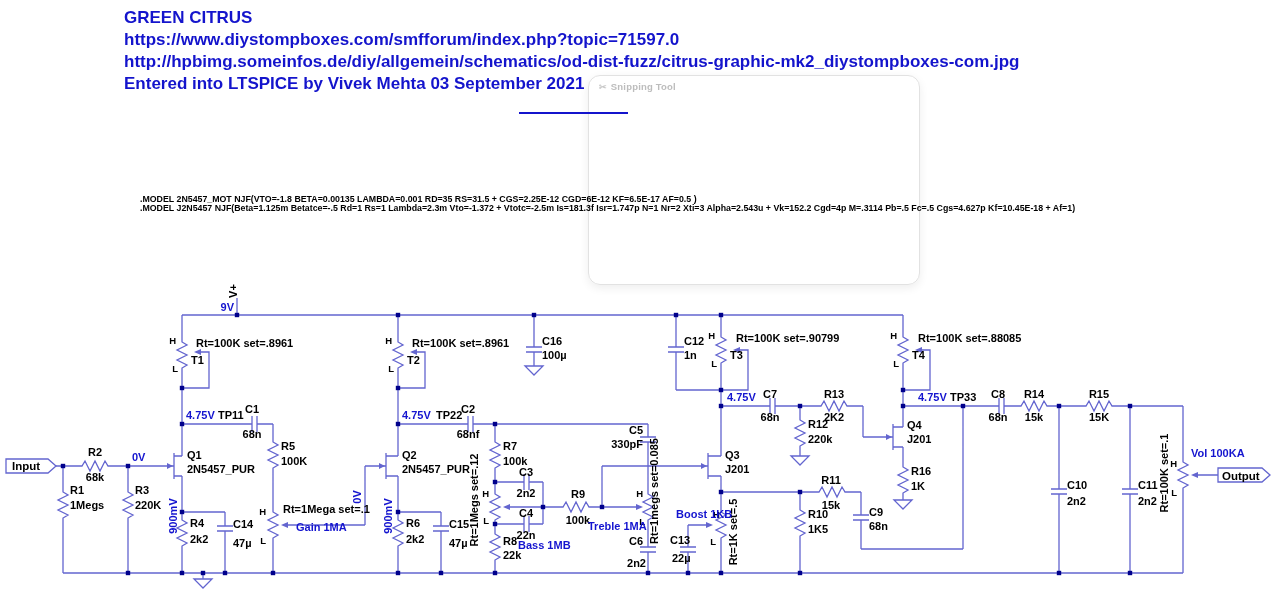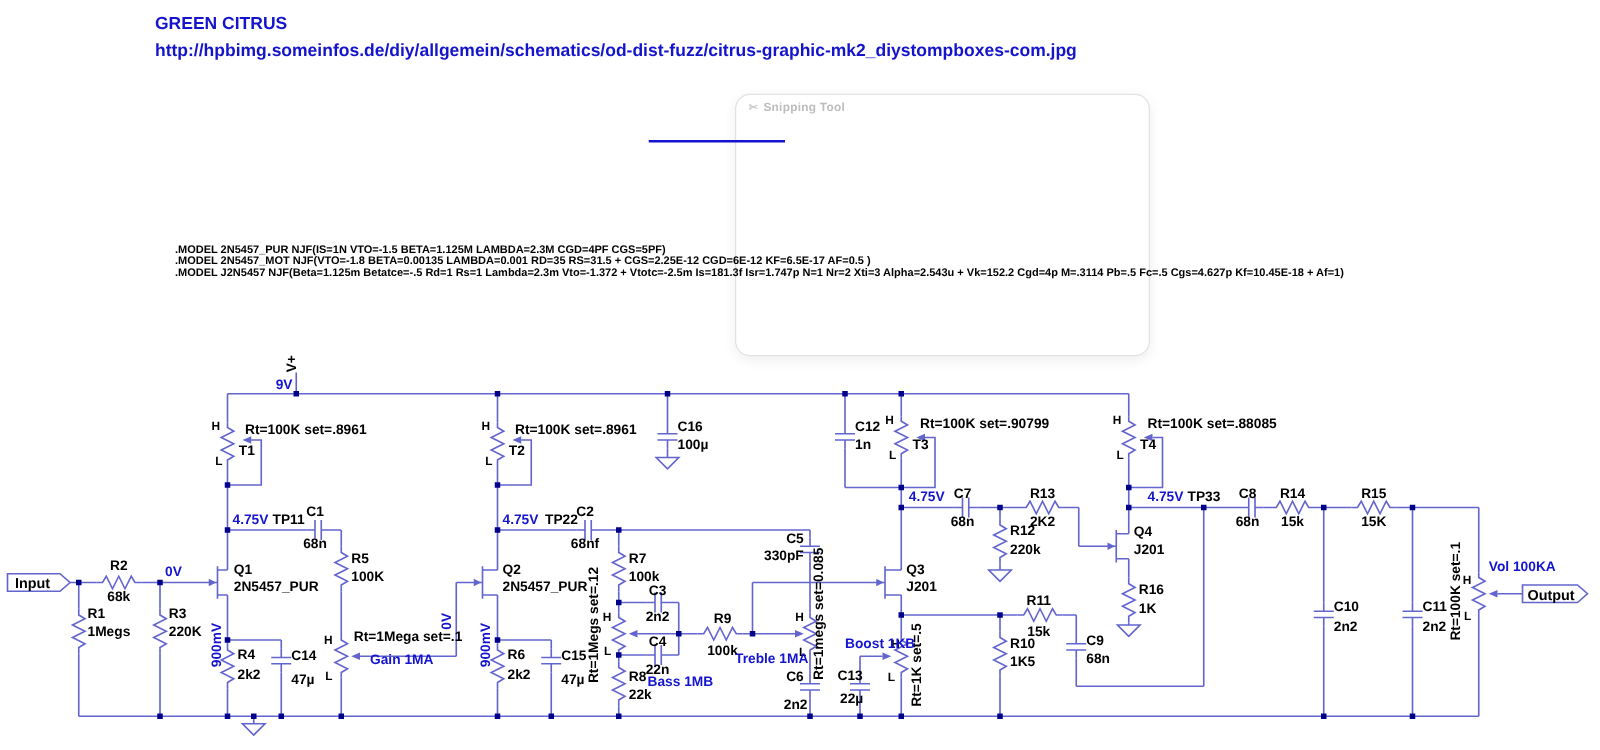--- a/index.html
+++ b/index.html
@@ -8,47 +8,48 @@
   .stage{position:absolute;left:0;top:0;width:1280px;height:600px;}
   
   .ghost{position:absolute;left:588px;top:75px;width:330px;height:208px;
          background:rgba(255,255,255,0.55);border:1px solid #e2e2e2;border-radius:12px;
          box-shadow:0 3px 10px rgba(0,0,0,0.07);}
   .ghost-title{position:absolute;left:10px;top:5px;font-size:9.5px;color:#bdbdbd;
          font-weight:bold;letter-spacing:.2px;white-space:nowrap;}
   .ghost-ico{display:inline-block;margin-right:4px;color:#c8c8c8;font-size:9px;}
   
   .hdr{position:absolute;left:124px;top:7px;color:#1414cc;font-weight:bold;
-       font-size:14px;line-height:22px;white-space:nowrap;}
+       font-size:17px;line-height:22px;white-space:nowrap;}
   .hdr-underline{position:absolute;left:519px;top:112px;width:109px;height:2px;background:#1414cc;}
   
   .models{position:absolute;left:140px;top:195px;color:#000;font-weight:bold;
           font-size:8.8px;line-height:9.4px;white-space:nowrap;}
   
   text{font-family:"Liberation Sans",sans-serif;}
   .k{font-weight:bold;font-size:11px;fill:#000000;}
   .b{font-weight:bold;font-size:11px;fill:#1414cf;}
   .hl{font-weight:bold;font-size:9.5px;fill:#000000;}
   .fl{font-weight:bold;font-size:11.5px;fill:#000000;}
 </style>
 </head>
 <body>
 
 <div class="ghost">
   <div class="ghost-title"><span class="ghost-ico">✂</span><span>Snipping Tool</span></div>
 </div>
 
 <div class="hdr">
   <div>GREEN CITRUS</div>
+  <div>https://www.diystompboxes.com/smfforum/index.php?topic=71597.0</div>
   <div>http://hpbimg.someinfos.de/diy/allgemein/schematics/od-dist-fuzz/citrus-graphic-mk2_diystompboxes-com.jpg</div>
+  <div>Entered into LTSPICE by Vivek Mehta 03 September 2021</div>
 </div>
 <div class="hdr-underline"></div>
 
 <div class="models">
-  <div>.MODEL 2N5457_PUR NJF(IS=1N VTO=-1.5 BETA=1.125M LAMBDA=2.3M CGD=4PF CGS=5PF)</div>
   <div>.MODEL 2N5457_MOT NJF(VTO=-1.8 BETA=0.00135 LAMBDA=0.001 RD=35 RS=31.5 + CGS=2.25E-12 CGD=6E-12 KF=6.5E-17 AF=0.5 )</div>
   <div>.MODEL J2N5457 NJF(Beta=1.125m Betatce=-.5 Rd=1 Rs=1 Lambda=2.3m Vto=-1.372 + Vtotc=-2.5m Is=181.3f Isr=1.747p N=1 Nr=2 Xti=3 Alpha=2.543u + Vk=152.2 Cgd=4p M=.3114 Pb=.5 Fc=.5 Cgs=4.627p Kf=10.45E-18 + Af=1)</div>
 </div>
 
 <svg class="stage" id="schematic" viewBox="0 0 1280 600">
   <defs>
     <path id="res-v" d="M0,0 l0,5 l5,3 l-10,5 l10,5 l-10,5 l10,5 l-5,3 l0,5" fill="none"></path>
     <path id="res-h" d="M0,0 l5,0 l3,-5 l5,10 l5,-10 l5,10 l5,-10 l3,5 l5,0" fill="none"></path>
     <path id="pot-v" d="M0,0 l0,4 l5,3 l-10,5 l10,5 l-10,5 l10,5 l-5,3 l0,4" fill="none"></path>
     <path id="cap-v" d="M0,0 v7 M-8,7 h16 M-8,12 h16 M0,12 v7" fill="none"></path>

